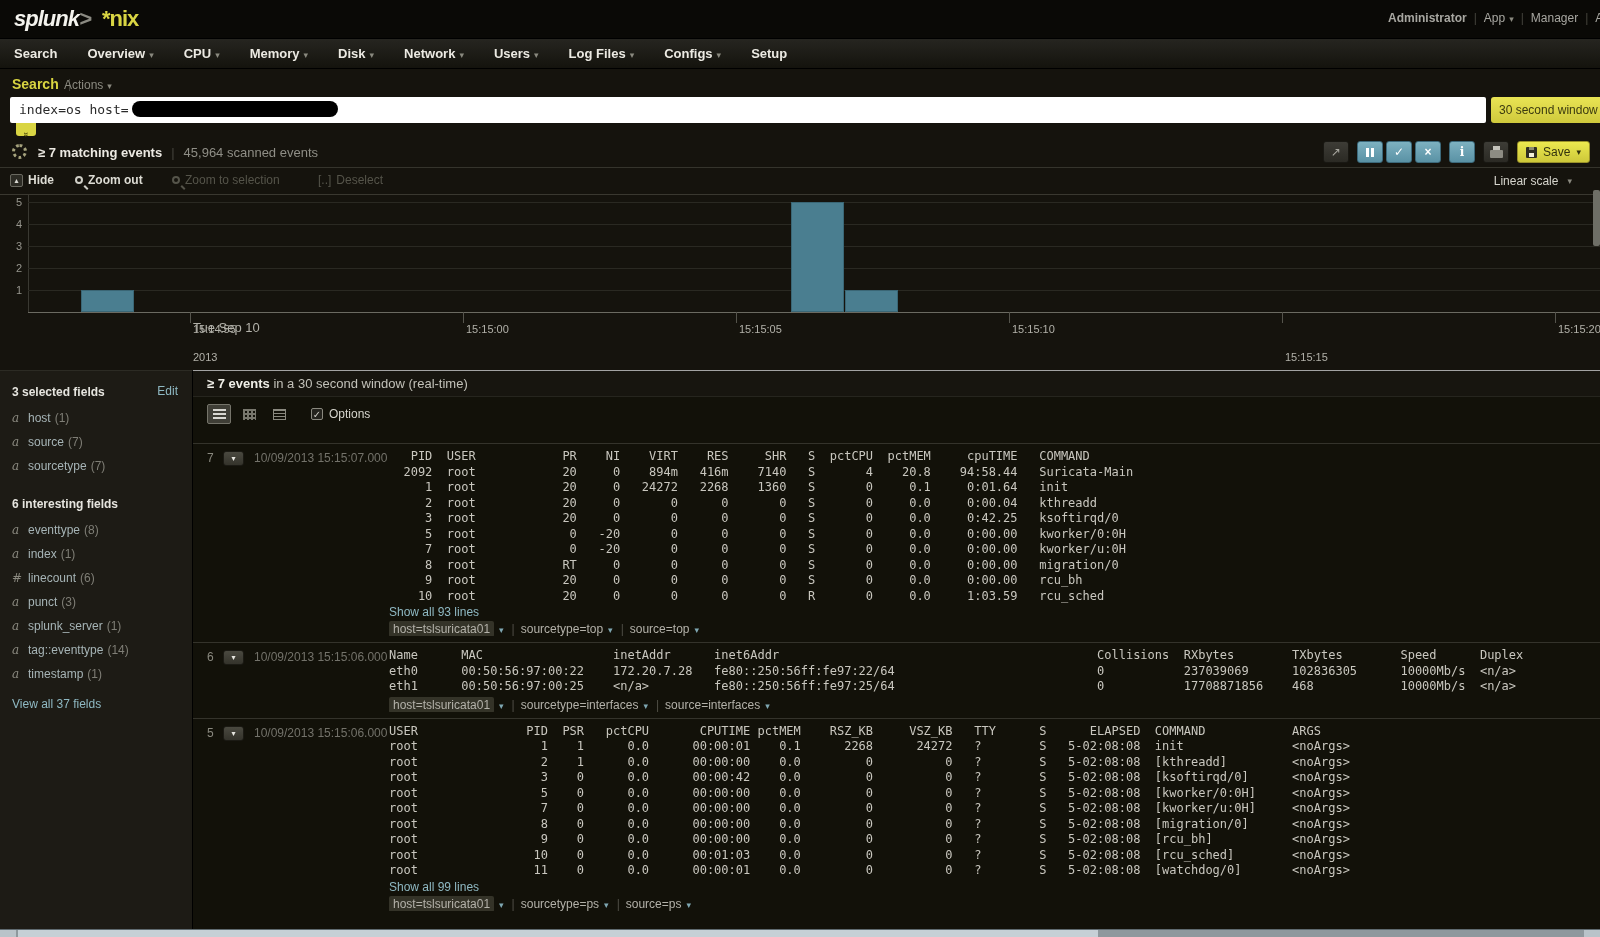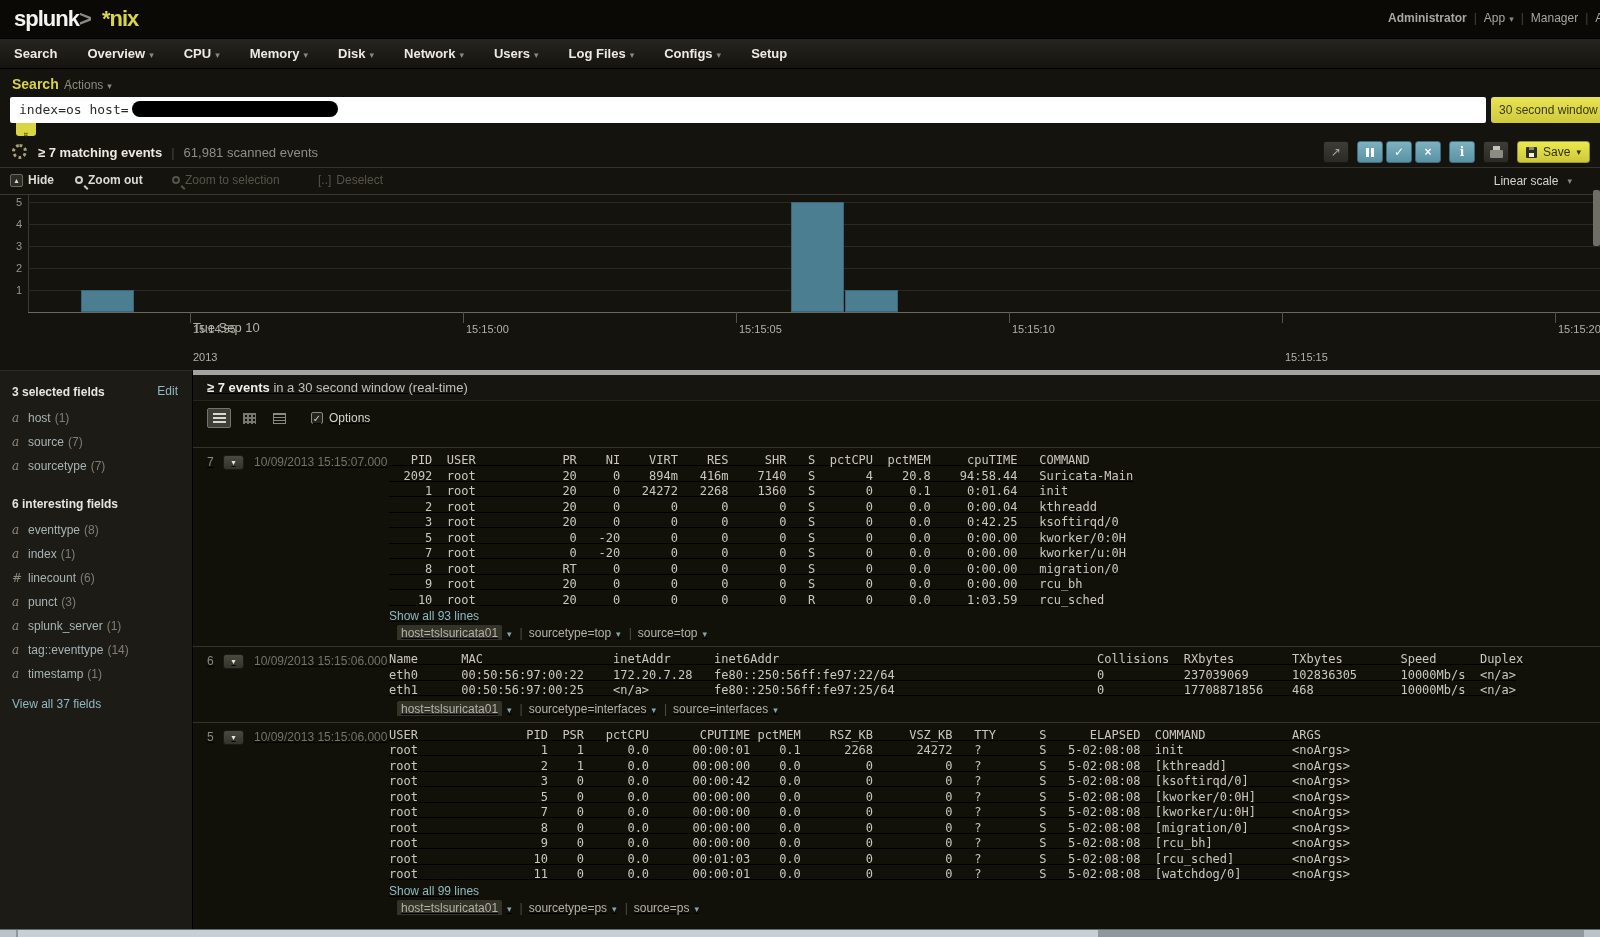--- a/index.html
+++ b/index.html
@@ -2,21 +2,21 @@
 <html><head>
 <meta charset="utf-8">
 <style>
   * { margin:0; padding:0; box-sizing:border-box; }
   html,body { width:1600px; height:937px; overflow:hidden; }
   body { background:#15130d; font-family:"Liberation Sans","DejaVu Sans",sans-serif; position:relative; }
 
   
   .topbar { position:absolute; top:0; left:0; width:1600px; height:38px; background:#0a0906; }
   .logo { position:absolute; left:14px; top:6px; font-size:22px; font-weight:bold; letter-spacing:-1px; }
-  .logo-main { color:#f4f3ee; }
+  .logo-main { color:#f4f3ee;font-style:italic; }
   .logo-main .gt { color:#8b8a82; }
   .logo-app { color:#d9d543; margin-left:6px; }
   .topbar-menu { position:absolute; top:11px; left:1388px; white-space:nowrap; font-size:12px; color:#a8a7a1; }
   .topbar-menu .sep { color:#45443c; margin:0 7px; }
   .topbar-menu b { font-weight:bold; }
   .caret { font-size:9px; color:#8a897f; margin-left:4px; font-family:"DejaVu Sans",sans-serif; }
 
   
   .navbar { position:absolute; top:38px; left:0; width:1600px; height:31px; background:linear-gradient(#262520,#14130d); border-top:1px solid #000; border-bottom:1px solid #000; display:flex; align-items:center; padding-left:14px; }
   .nav-item { color:#eceae3; font-size:13px; font-weight:bold; margin-right:30px; cursor:pointer; white-space:nowrap; }
@@ -84,21 +84,21 @@
   .f-title { font-size:12px; font-weight:bold; color:#e6e5df; margin-bottom:12px; }
   .edit-link { position:absolute; right:14px; top:13px; font-size:12px; color:#8fb9c3; cursor:pointer; }
   .f-item { display:flex; align-items:baseline; margin-bottom:10px; font-size:12px; cursor:pointer; }
   .f-ico { width:16px; flex:none; font-family:"DejaVu Serif",serif; font-style:italic; color:#8a897f; font-size:12px; }
   .f-ico.hash { font-style:normal; font-family:"DejaVu Sans",sans-serif; }
   .f-label { color:#a6b4b6; }
   .f-count { color:#7f7e76; margin-left:4px; }
   .f-gap { height:14px; }
   .viewall { font-size:12px; color:#8fb9c3; margin-top:16px; cursor:pointer; }
 
-  .events-panel { flex:1; position:relative; background:#121109; border-top:5px solid #a3a3a3; overflow:hidden;text-decoration:underline; }
+  .events-panel { flex:1; position:relative; background:#121109; border-top:1px solid #a3a3a3; overflow:hidden; }
   .ev-summary { height:26px; line-height:26px; padding-left:14px; font-size:13px; background:#17150f; border-bottom:1px solid #26251e; white-space:nowrap; }
   .ev-summary .bold { font-weight:bold; color:#f0efe8; }
   .ev-summary .rest { color:#c2c1b9; }
   .ev-options { height:34px; display:flex; align-items:center; padding-left:14px; gap:6px; }
   .vicon-box { width:24px; height:20px; border-radius:2px; display:flex; align-items:center; justify-content:center; cursor:pointer; }
   .vicon-box.selected { background:#3f3e36; border:1px solid #75746a; }
   .icon-list { width:13px; height:11px; background:repeating-linear-gradient(to bottom,#d8d7d1 0 2px,transparent 2px 4px); }
   .icon-grid { width:13px; height:11px; background-image:repeating-linear-gradient(to bottom,#8a897f 0 2px,transparent 2px 4px),repeating-linear-gradient(to right,#8a897f 0 2px,transparent 2px 4px); background-blend-mode:normal; opacity:.85; }
   .icon-table { width:13px; height:11px; border:1px solid #8a897f; background:repeating-linear-gradient(to bottom,#8a897f 0 1px,transparent 1px 3px); }
   .opt-check { width:12px; height:12px; background:#24231d; border:1px solid #8a897f; border-radius:2px; color:#cfcec6; font-size:10px; line-height:11px; text-align:center; margin-left:14px; font-family:"DejaVu Sans",sans-serif; }
@@ -106,21 +106,21 @@
 
   .event { display:flex; border-top:1px solid #34332b; padding:5px 0 6px 0; }
   .event.first { margin-top:12px; }
   .ev-gutter { width:196px; flex:none; display:flex; align-items:flex-start; }
   .ev-num { padding-left:14px; width:30px; font-size:12px; color:#8a897f; padding-top:2px; }
   .ev-expand { width:21px; height:15px; background:linear-gradient(#4a4940,#34332b); border:1px solid #1b1a14; border-radius:3px; color:#e8e7e1; font-size:8px; line-height:13px; text-align:center; cursor:pointer; margin-top:2px; font-family:"DejaVu Sans",sans-serif; }
   .ev-time { margin-left:10px; font-size:12px; color:#73726a; padding-top:2px; white-space:nowrap; }
   .ev-body { flex:1; overflow:hidden; }
   .raw { font-family:"DejaVu Sans Mono",monospace; font-size:12px; line-height:15.5px; color:#c9c7bf; white-space:pre; }
   .showall { font-size:12px; color:#8fb9c3; margin-top:1px; cursor:pointer; }
-  .tagrow { margin-top:3px; font-size:12px; color:#b3b1a9; white-space:nowrap;margin-left:8px; }
+  .tagrow { margin-top:3px; font-size:12px; color:#b3b1a9; white-space:nowrap; }
   .tag-host { background:#343328; padding:1px 4px; border-radius:2px; }
   .tag-caret { color:#7fa8b2; font-size:9px; margin:0 2px 0 5px; font-family:"DejaVu Sans",sans-serif; }
   .tag-sep { color:#4f4e46; margin:0 6px; }
 
   
   .hscroll { position:absolute; bottom:0; left:0; width:1600px; height:8px; background:#8e989d; border-top:1px solid #5f6a6f; }
   .hscroll .btn-l { position:absolute; left:0; top:0; width:16px; height:8px; background:#b9c3c9; }
   .hscroll .thumb { position:absolute; left:18px; top:0; width:1080px; height:8px; background:#c6d0d6; }
   .hscroll .btn-r { position:absolute; right:0; top:0; width:16px; height:8px; background:#b9c3c9; }
   .vthumb { position:absolute; right:0; top:190px; width:7px; height:56px; background:#6e6e66; border-radius:2px; }
@@ -157,21 +157,21 @@
   <span class="crumb-actions"><span>Actions</span><span class="caret">▾</span></span>
 </div>
 
 <div class="search-input"><span>index=os host=</span><span class="redaction"></span></div>
 <div class="timerange-btn">30 second window (real-time)</div>
 <div class="assist-tab"><span class="dc">»</span></div>
 
 <div class="statusrow">
   <div class="spinner"></div>
   <div class="status-text">
-    <span class="bold">≥ 7 matching events</span><span class="sep">|</span><span class="dim">61,981 scanned events</span>
+    <span class="bold">≥ 7 matching events</span><span class="sep">|</span><span class="dim">45,964 scanned events</span>
   </div>
   <div class="status-btns">
     <div class="sbtn sbtn-dark">
         <span>↗</span>
       </div>
     <div class="sbtn sbtn-teal bgap">
         <span class="pausebars"></span>
       </div>
     <div class="sbtn sbtn-teal mgap">
         <span>✓</span>

